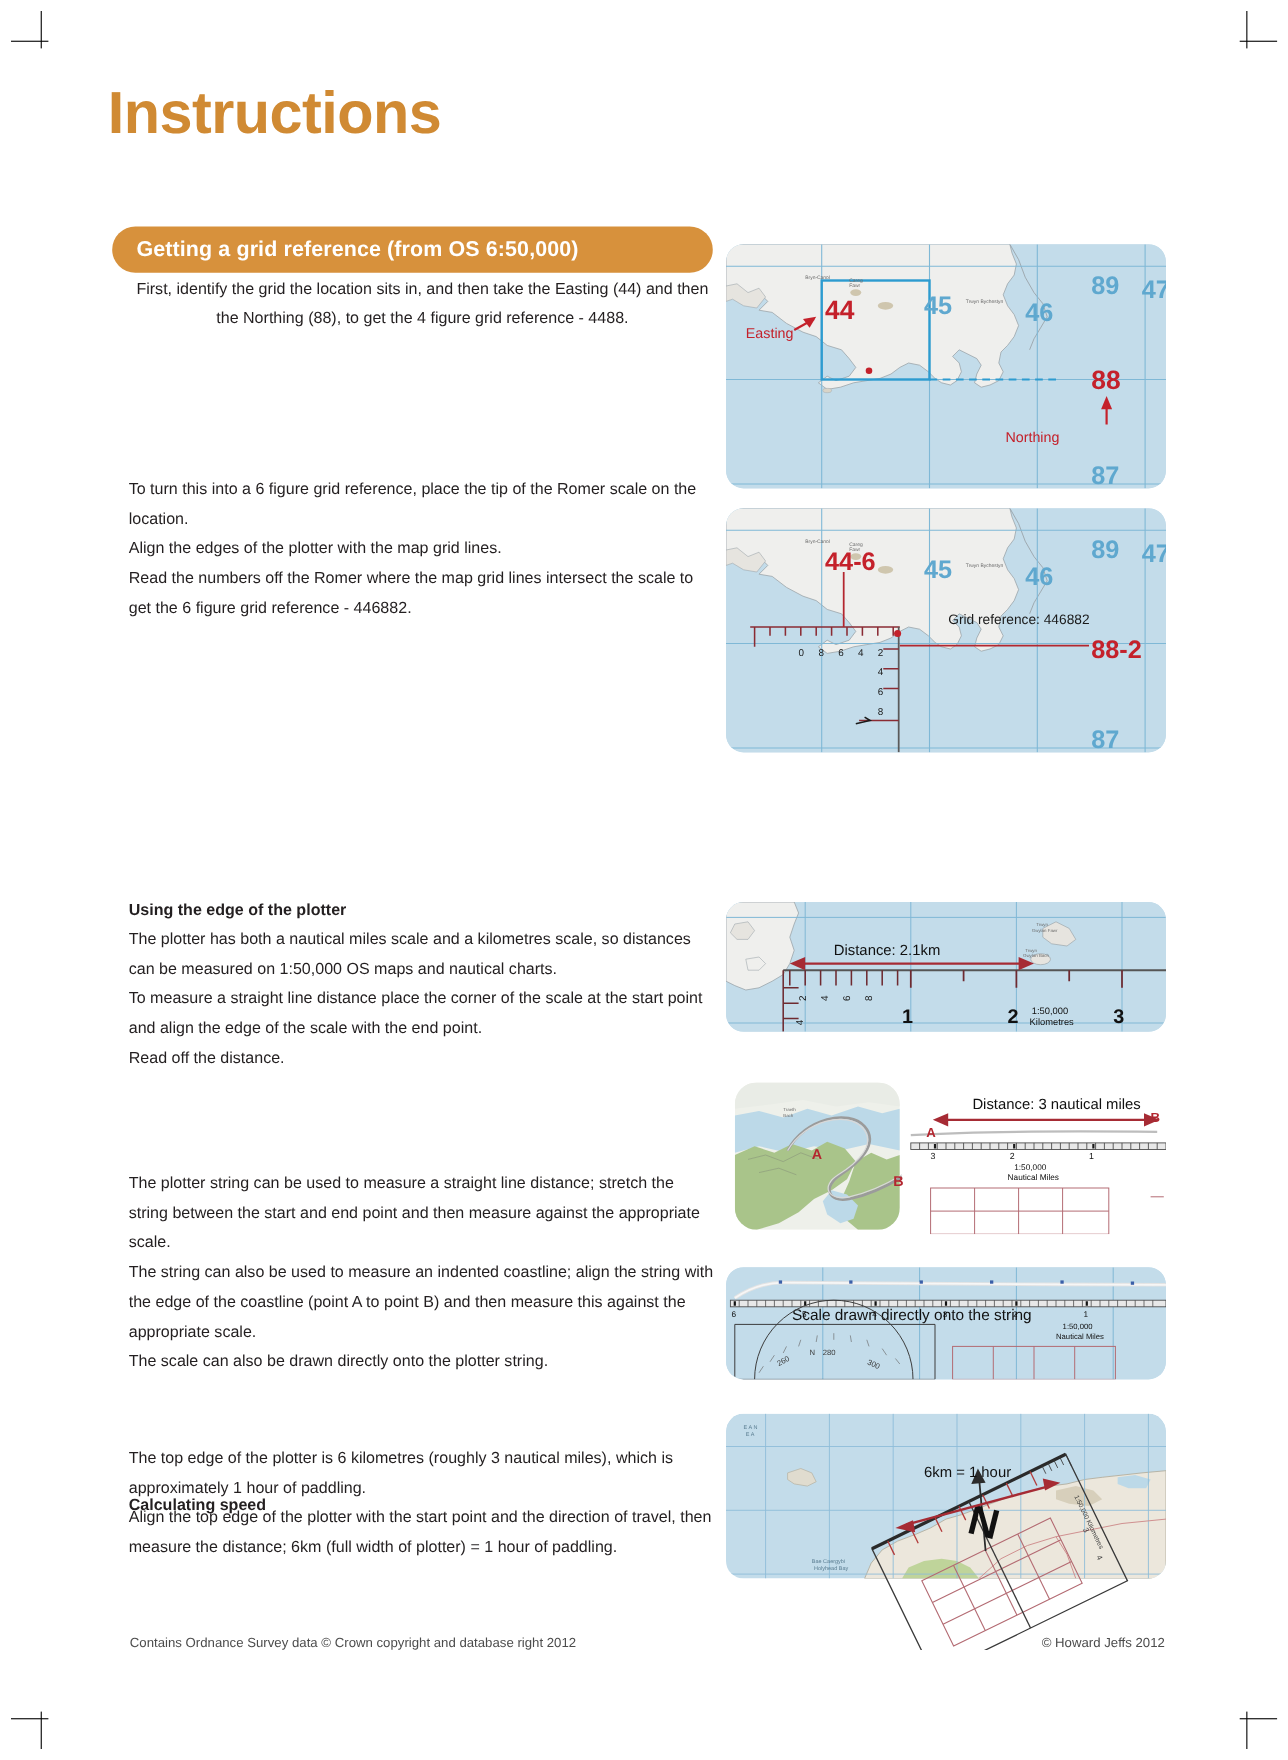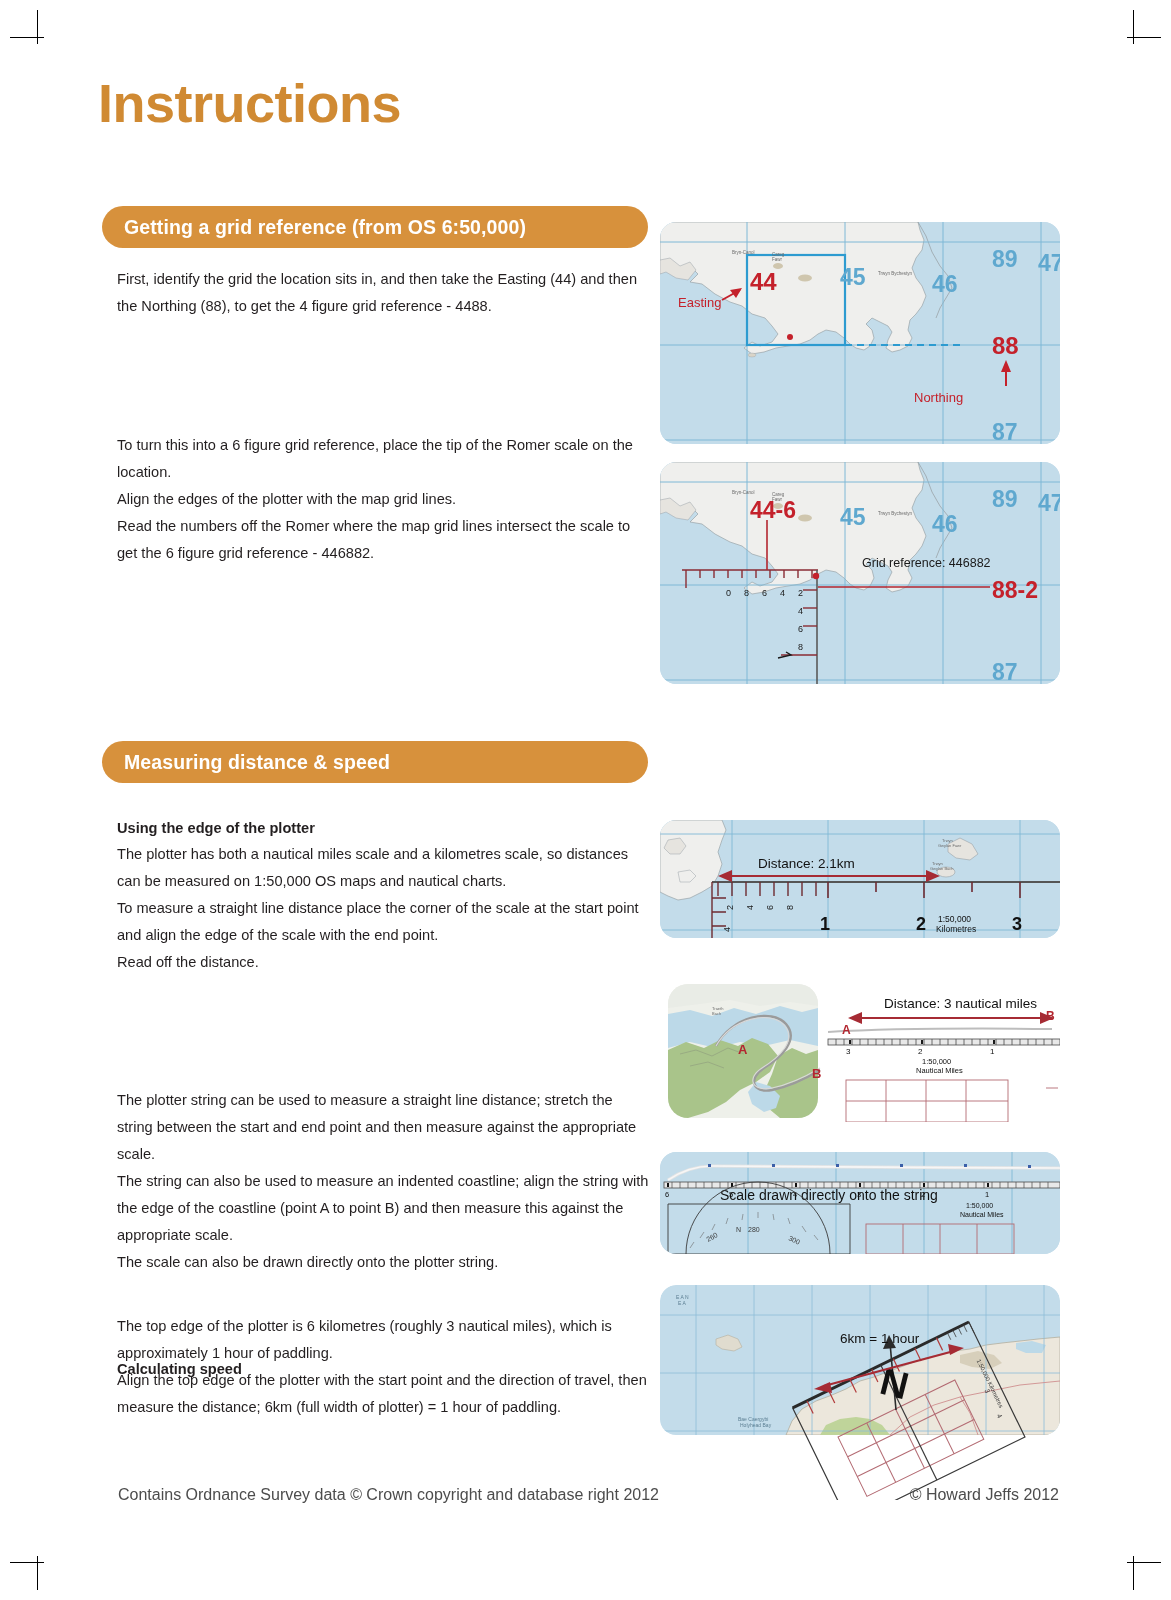--- a/index.html
+++ b/index.html
@@ -37,21 +37,21 @@
   
   .para{
     position:absolute;font-size:14.6px;line-height:27px;
     color:#231f20;width:534px;left:117px;
   }
   .sub{font-weight:bold;}
 
   
   .footer{
     position:absolute;bottom:null;top:1486px;
-    font-size:16px;color:#4c4c4c;
+    font-size:12px;color:#4c4c4c;
   }
   #footer-left{left:118px;}
   #footer-right{right:112px;margin-left:15px;}
 
   
   .illus{
     position:absolute;border-radius:16px;overflow:hidden;
     background:#c3dcea;
   }
   .illus svg{display:block;width:100%;height:100%;}
@@ -68,21 +68,21 @@
   <div class="crop h" style="left:1127px;top:37px;"></div>
   <div class="crop v" style="left:37px;top:1556px;"></div>
   <div class="crop h" style="left:10px;top:1562px;"></div>
   <div class="crop v" style="left:1133px;top:1556px;"></div>
   <div class="crop h" style="left:1127px;top:1562px;"></div>
 
   <div class="title">Instructions</div>
 
   <div class="banner" id="banner-1">Getting a grid reference (from OS 6:50,000)</div>
 
-  <div class="para" style="top:266px;">First, identify the grid the location sits in, and then take the Easting (44) and then the Northing (88), to get the 4 figure grid reference - 4488.</div>
+  <div class="para" style="top:250px;text-align:center;">First, identify the grid the location sits in, and then take the Easting (44) and then the Northing (88), to get the 4 figure grid reference - 4488.</div>
 
   <div class="para" style="top:432px;white-space:pre-line;">To turn this into a 6 figure grid reference, place the tip of the Romer scale on the location.
 Align the edges of the plotter with the map grid lines.
 Read the numbers off the Romer where the map grid lines intersect the scale to get the 6 figure grid reference - 446882.</div>
 
   <div class="illus" style="left:660px;top:222px;width:400px;height:222px;">
     <svg viewBox="0 0 400 222" xmlns="http://www.w3.org/2000/svg">
       <defs>
         <clipPath id="clip1">
             <rect x="0" y="0" width="400" height="222" rx="16"></rect>
@@ -225,28 +225,27 @@
 
         <text x="72" y="32" font-family="Liberation Sans, sans-serif" font-size="4.5" fill="#6b6b6b">Bryn-Canol</text>
         <text x="112" y="34" font-family="Liberation Sans, sans-serif" font-size="4.5" fill="#6b6b6b">Careg</text>
         <text x="112" y="39" font-family="Liberation Sans, sans-serif" font-size="4.5" fill="#6b6b6b">Fawr</text>
         <text x="218" y="53" font-family="Liberation Sans, sans-serif" font-size="4.5" fill="#6b6b6b">Trwyn Bychestyn</text>
         <circle cx="156" cy="114" r="3.2" fill="#c4212b"></circle>
       </g>
     </svg>
   </div>
 
-  <div class="banner" id="banner-2">Measuring distance &amp; speed</div>
 
   <div class="para sub" style="top:815px;">Using the edge of the plotter</div>
   <div class="para" style="top:841px;white-space:pre-line;">The plotter has both a nautical miles scale and a kilometres scale, so distances can be measured on 1:50,000 OS maps and nautical charts.
 To measure a straight line distance place the corner of the scale at the start point and align the edge of the scale with the end point.
 Read off the distance.</div>
 
-  <div class="para" style="top:1063px;white-space:pre-line;margin-top:24px;">The plotter string can be used to measure a straight line distance; stretch the string between the start and end point and then measure against the appropriate scale.
+  <div class="para" style="top:1063px;white-space:pre-line;">The plotter string can be used to measure a straight line distance; stretch the string between the start and end point and then measure against the appropriate scale.
 The string can also be used to measure an indented coastline; align the string with the edge of the coastline (point A to point B) and then measure this against the appropriate scale.
 The scale can also be drawn directly onto the plotter string.</div>
 
   <div class="para sub" style="top:1356px;">Calculating speed</div>
   <div class="para" style="top:1313px;white-space:pre-line;">The top edge of the plotter is 6 kilometres (roughly 3 nautical miles), which is approximately 1 hour of paddling.
 Align the top edge of the plotter with the start point and the direction of travel, then measure the distance; 6km (full width of plotter) = 1 hour of paddling.</div>
 
   <div class="illus" style="left:660px;top:820px;width:400px;height:118px;">
     <svg viewBox="0 0 400 118" xmlns="http://www.w3.org/2000/svg">
       <defs>

